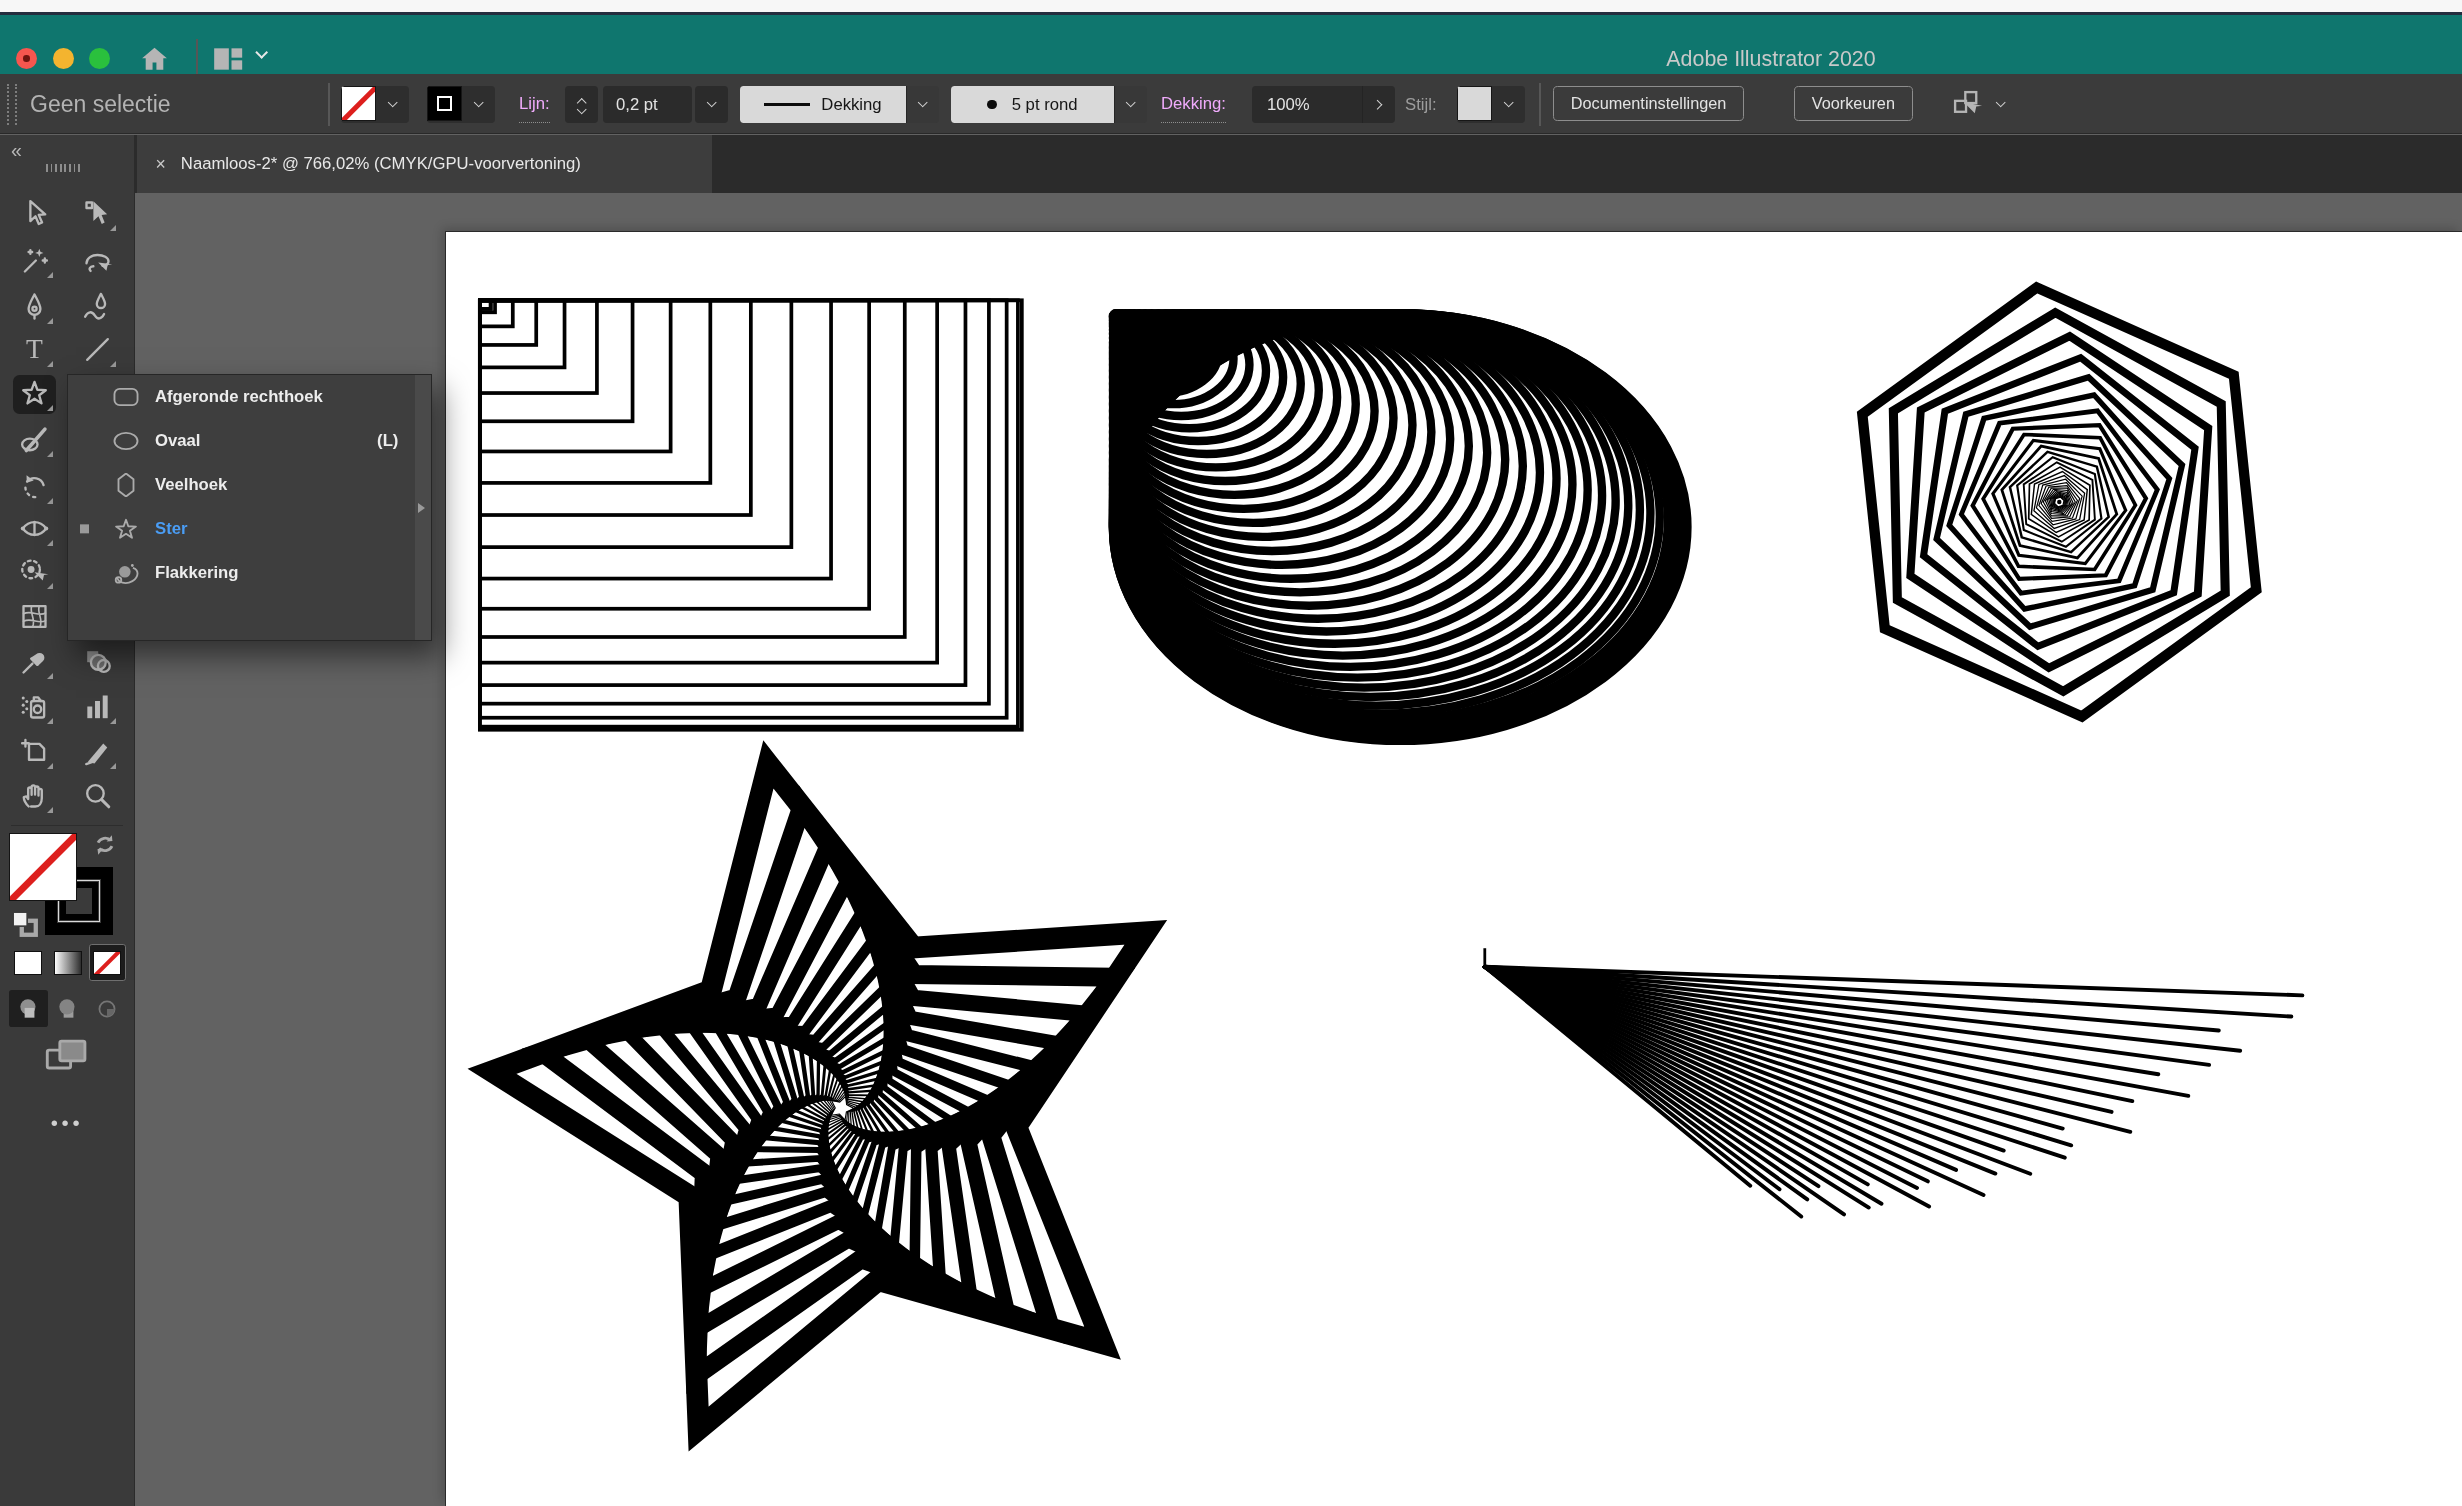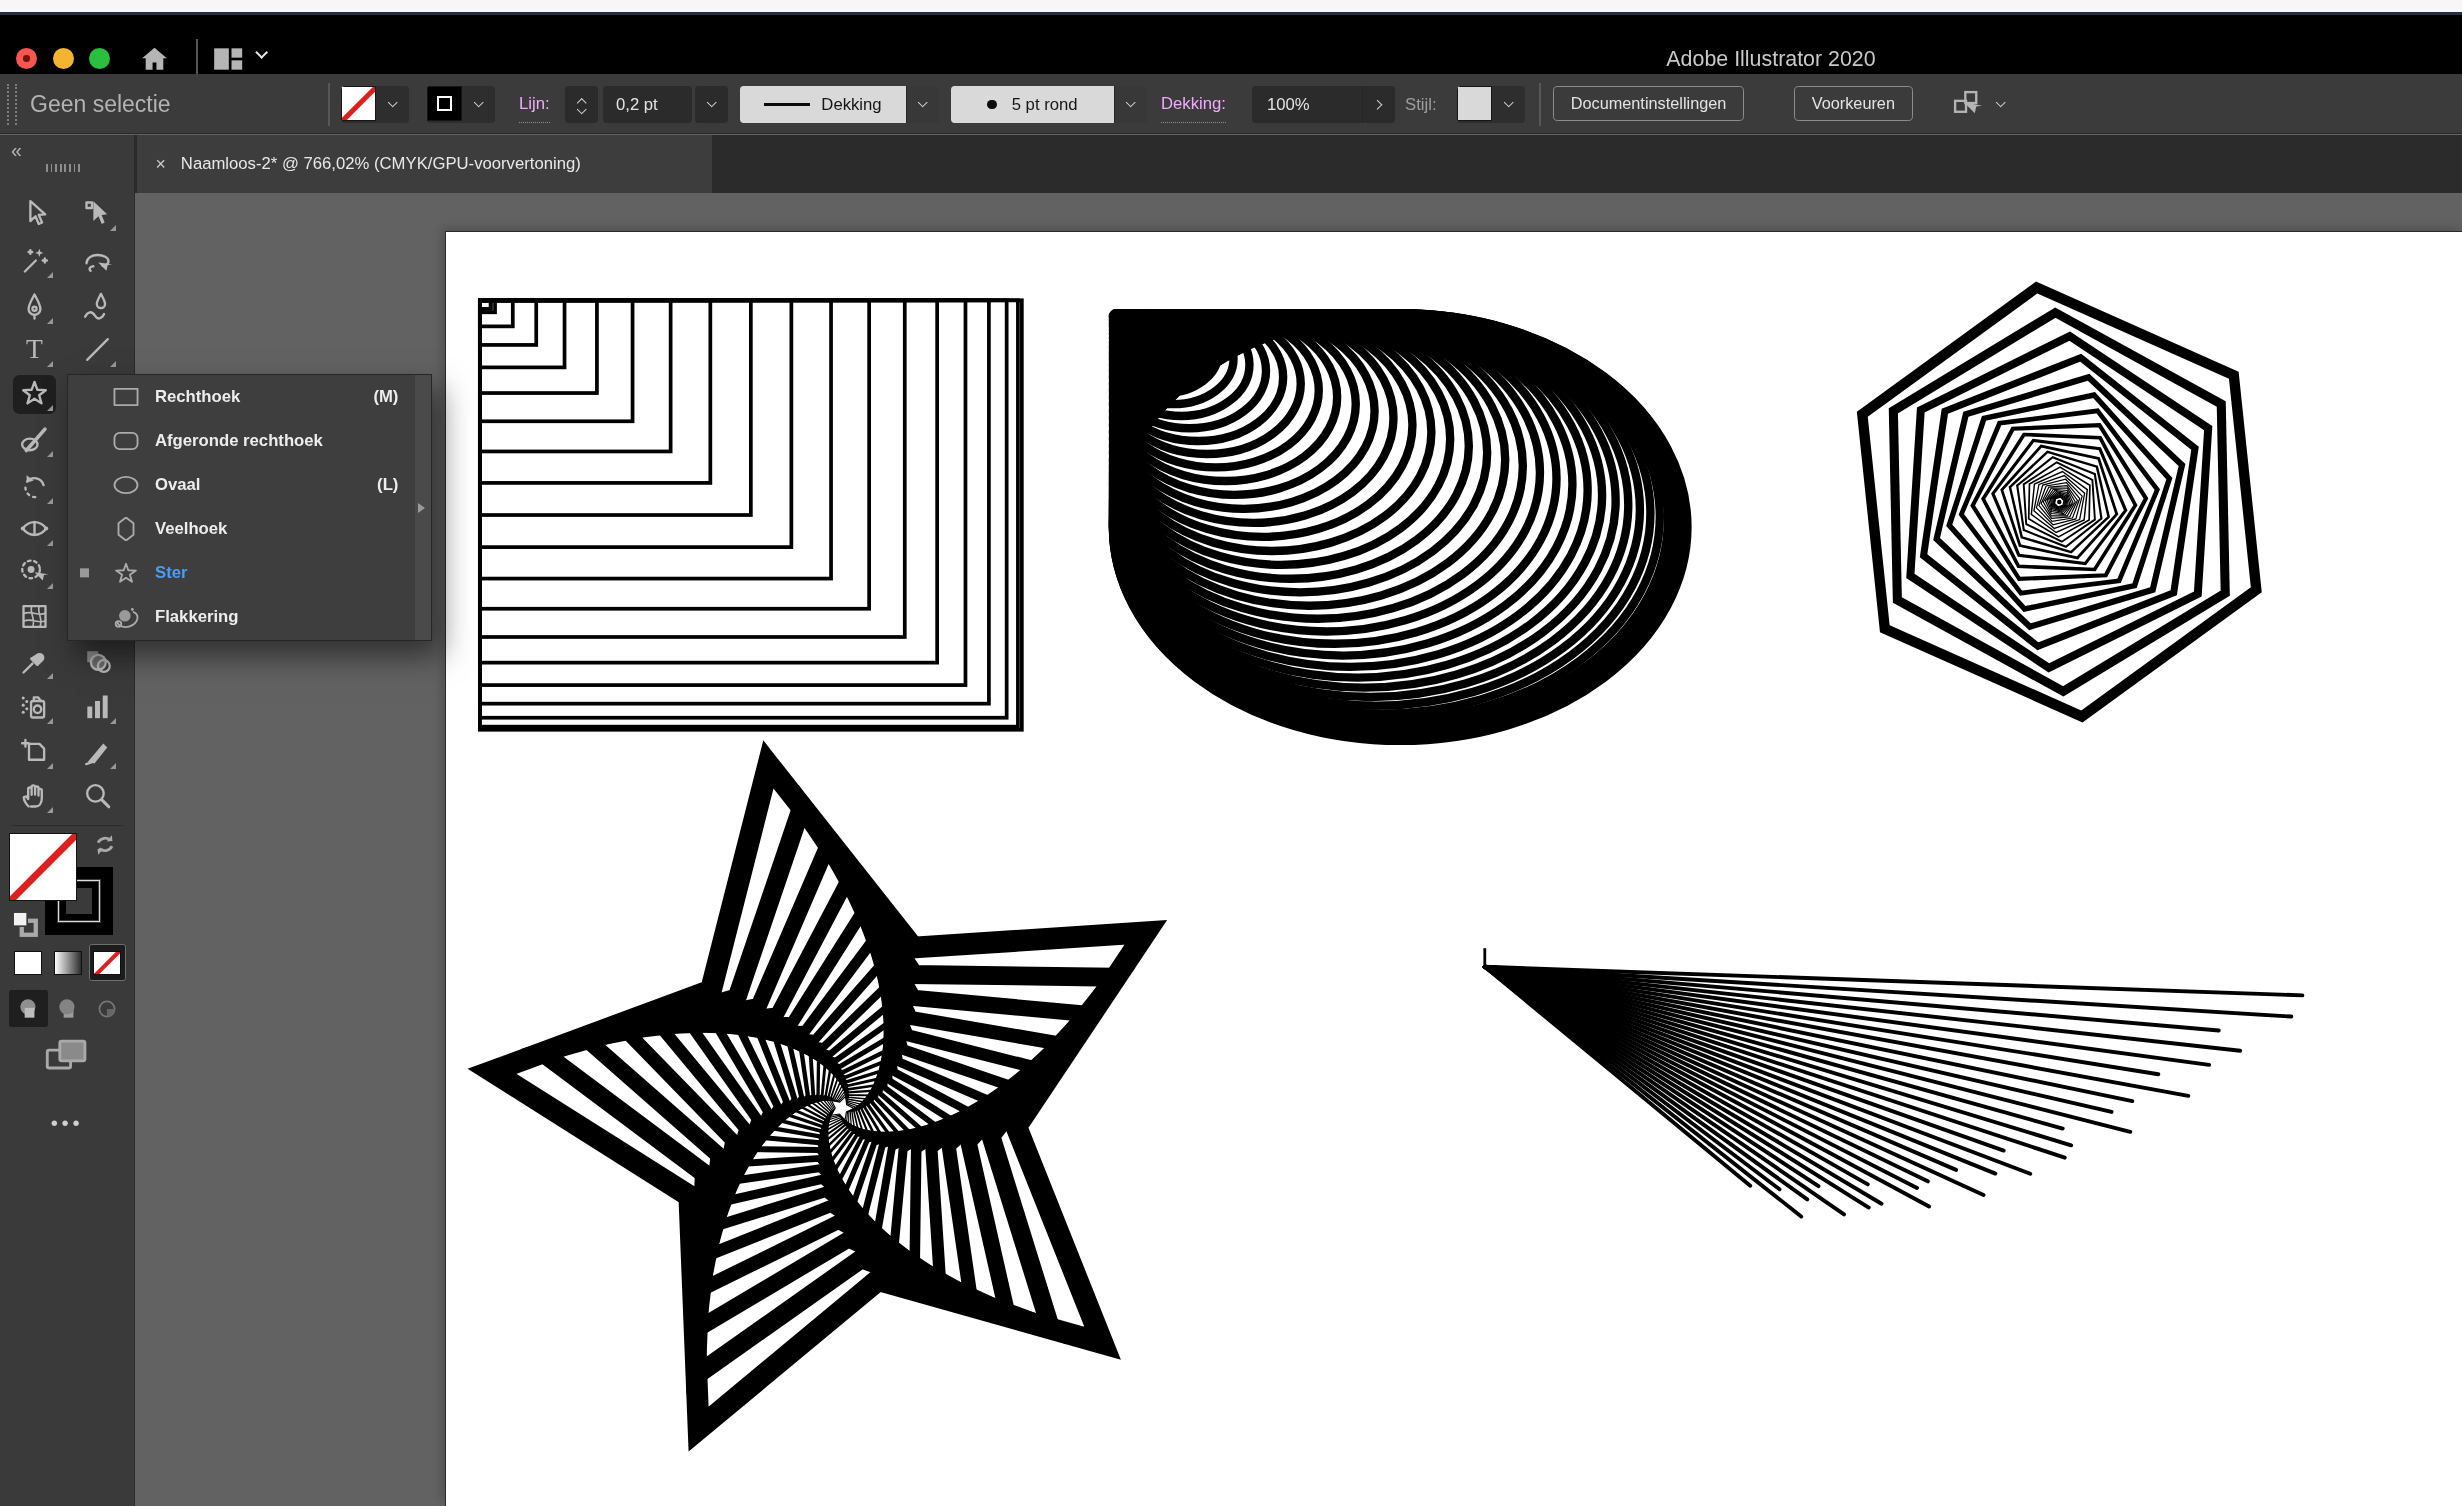--- a/index.html
+++ b/index.html
@@ -2,21 +2,21 @@
 <html style="font-size:15px"><head>
 <meta charset="utf-8">
 <style>
   *{box-sizing:border-box;margin:0;padding:0}
   body{background:#1b1b1b;font-family:"Liberation Sans",sans-serif;-webkit-font-smoothing:antialiased}
   #app{position:relative;width:2462px;height:1506px;overflow:hidden;background:#626262}
 
   
   .topwhite{position:absolute;left:0;top:0;width:100%;height:12px;background:#f7f7f7;z-index:40}
   .topline{position:absolute;left:0;top:12px;width:100%;height:2.8px;background:#242d3e;z-index:40}
-  .titlebar{position:absolute;left:0;top:15px;width:100%;height:60px;background:#000000;z-index:40}
+  .titlebar{position:absolute;left:0;top:15px;width:100%;height:60px;background:#0f766e;z-index:40}
   .tl{position:absolute;top:33px;width:21.4px;height:21.4px;border-radius:50%}
   .tl.red{left:16px;background:#f6564f}
   .tl.red::after{content:'';position:absolute;left:7.4px;top:7.4px;width:6.5px;height:6.5px;border-radius:50%;background:#70140f}
   .tl.yellow{left:53px;background:#f4b42f}
   .tl.green{left:89px;background:#2ac03d}
   .tbar-icon{position:absolute;top:28px;display:flex;align-items:center;justify-content:center}
   .tdiv{position:absolute;left:196px;top:24px;width:1.9px;height:39px;background:#565656}
   .win-title{position:absolute;left:1771px;top:32px;transform:translateX(-50%);color:#c9c9c9;font-size:21.4px;white-space:nowrap}
 
   
@@ -596,29 +596,20 @@
       </svg>
     </div>
     <div class="dots3">•••</div>
   </div>
 
   <div class="flyout">
     <div class="fly-main" id="flyout-items">
         <div class="menu-item">
           <span class="mi-icon">
             <svg viewBox="0 0 26 20" width="30" height="24" fill="none" stroke="#ababab" stroke-width="1.6" stroke-linejoin="round">
-              <rect x="3" y="3" width="20" height="14"></rect>
-            </svg>
-          </span>
-          <span class="mi-label">Rechthoek</span>
-          <span class="mi-short">(M)</span>
-        </div>
-        <div class="menu-item">
-          <span class="mi-icon">
-            <svg viewBox="0 0 26 20" width="30" height="24" fill="none" stroke="#ababab" stroke-width="1.6" stroke-linejoin="round">
               <rect x="3" y="3" width="20" height="14" rx="4.5"></rect>
             </svg>
           </span>
           <span class="mi-label">Afgeronde rechthoek</span>
           <span class="mi-short"></span>
         </div>
         <div class="menu-item">
           <span class="mi-icon">
             <svg viewBox="0 0 26 20" width="30" height="24" fill="none" stroke="#ababab" stroke-width="1.6" stroke-linejoin="round">
               <ellipse cx="13" cy="10" rx="10" ry="7"></ellipse>

